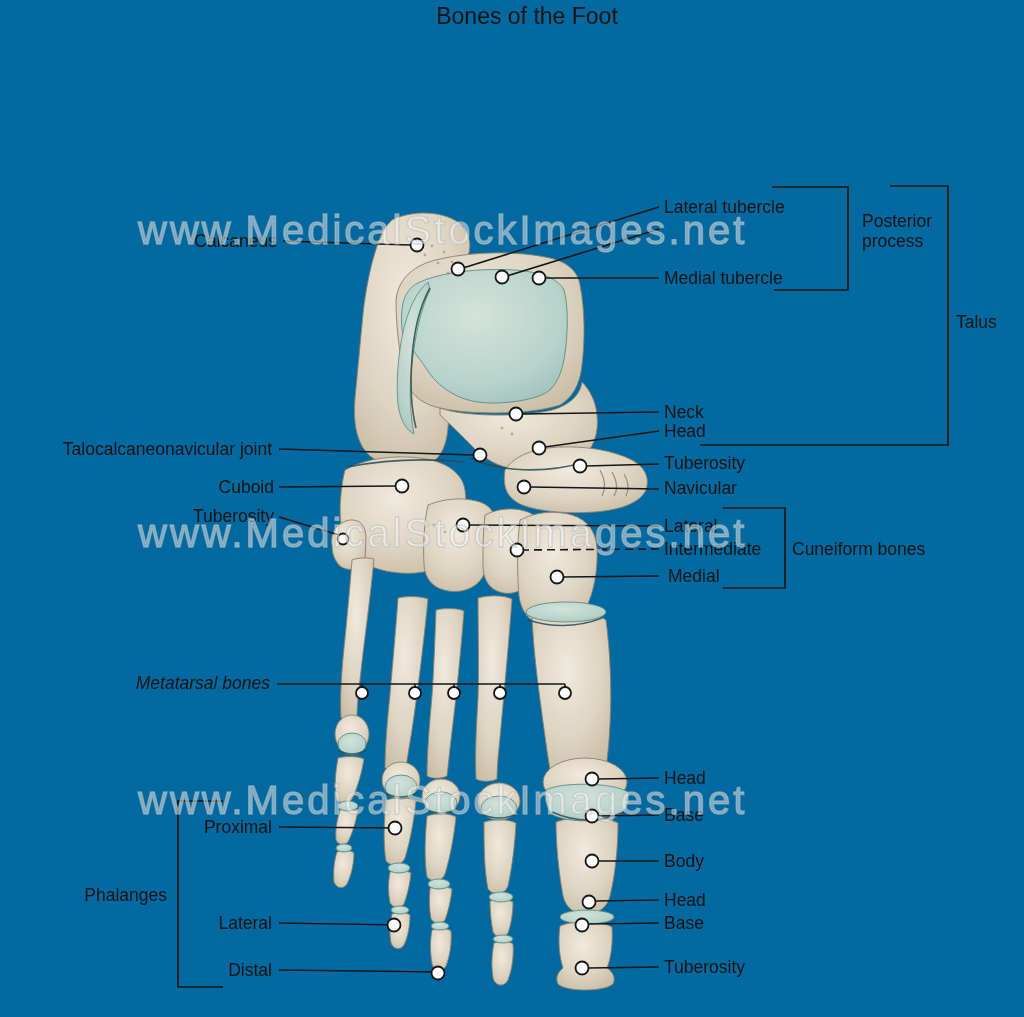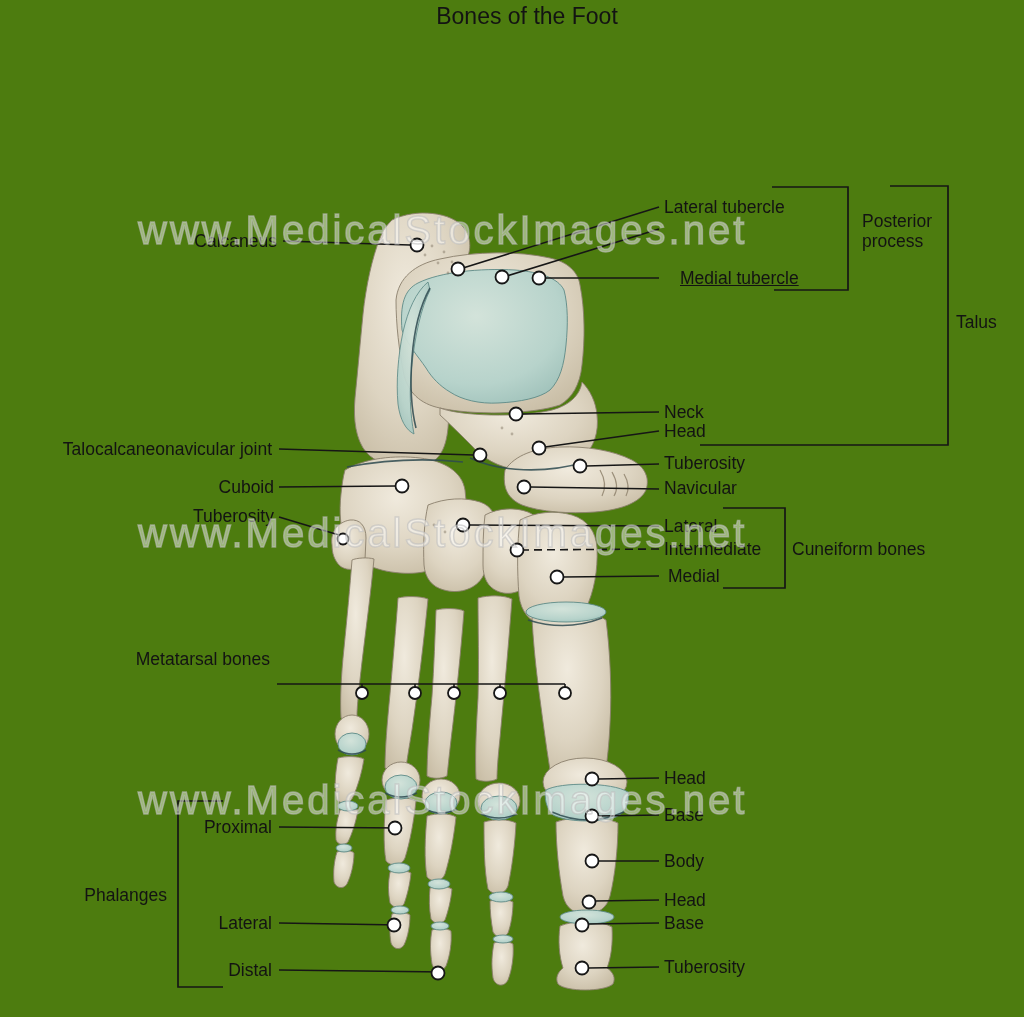--- a/index.html
+++ b/index.html
@@ -1,16 +1,16 @@
 <!DOCTYPE html>
 <html><head>
 <meta charset="utf-8">
 <style>
   html,body{margin:0;padding:0;background:#fff;}
-  #stage{position:relative;width:1024px;height:1017px;background:#4d7c0f;overflow:hidden;
+  #stage{position:relative;width:1024px;height:1017px;background:#0369a1;overflow:hidden;
          font-family:"Liberation Sans",sans-serif;color:#131313;}
   #art{position:absolute;left:0;top:0;z-index:1;}
   .title{position:absolute;top:3px;left:50%;transform:translateX(-50%);margin-left:15px;
          font-size:23px;white-space:nowrap;z-index:4;}
   .lbl{position:absolute;font-size:17.5px;line-height:1.12;white-space:nowrap;z-index:4;}
   .lbl.r{text-align:right;}
   .lbl.wrap{white-space:normal;}
   .wm{position:absolute;left:138px;font-size:40px;letter-spacing:3px;white-space:nowrap;
       color:rgba(255,255,255,0.45);-webkit-text-stroke:1.4px rgba(190,190,190,0.6);
       z-index:5;pointer-events:none;}
@@ -229,28 +229,28 @@
       <polyline points="223,801 178,801 178,987 223,987"></polyline>
     </g>
   </svg>
 
   <div class="title">Bones of the Foot</div>
 
   <div class="lbl r" style="right:747px;top:232px;">Calcaneus</div>
   <div class="lbl r" style="right:752px;top:440px;">Talocalcaneonavicular joint</div>
   <div class="lbl r" style="right:750px;top:478px;">Cuboid</div>
   <div class="lbl r" style="right:750px;top:507px;">Tuberosity</div>
-  <div class="lbl r" style="right:754px;top:650px;">Metatarsal bones</div>
+  <div class="lbl r" style="right:754px;top:674px;font-style:italic;">Metatarsal bones</div>
   <div class="lbl r" style="right:752px;top:818px;">Proximal</div>
   <div class="lbl r" style="right:752px;top:914px;">Lateral</div>
   <div class="lbl r" style="right:752px;top:961px;">Distal</div>
   <div class="lbl r" style="right:857px;top:886px;">Phalanges</div>
 
   <div class="lbl" style="left:664px;top:198px;">Lateral tubercle</div>
-  <div class="lbl" style="left:680px;top:269px;text-decoration:underline;">Medial tubercle</div>
+  <div class="lbl" style="left:664px;top:269px;">Medial tubercle</div>
   <div class="lbl wrap" style="left:862px;top:212px;width:95px;">Posterior process</div>
   <div class="lbl" style="left:956px;top:313px;">Talus</div>
   <div class="lbl" style="left:664px;top:403px;">Neck</div>
   <div class="lbl" style="left:664px;top:422px;">Head</div>
   <div class="lbl" style="left:664px;top:454px;">Tuberosity</div>
   <div class="lbl" style="left:664px;top:479px;">Navicular</div>
   <div class="lbl" style="left:664px;top:517px;">Lateral</div>
   <div class="lbl" style="left:664px;top:540px;">Intermediate</div>
   <div class="lbl" style="left:668px;top:567px;">Medial</div>
   <div class="lbl" style="left:792px;top:540px;">Cuneiform bones</div>

